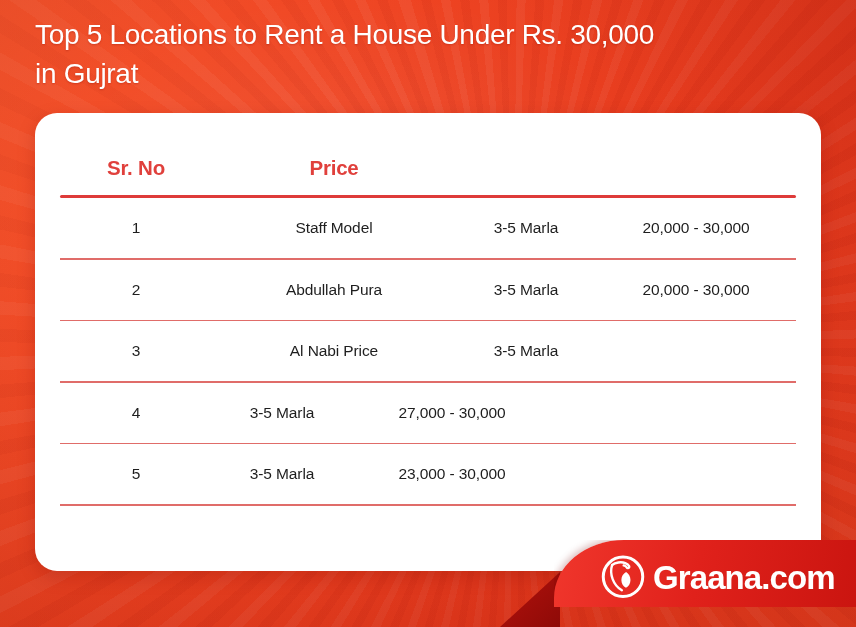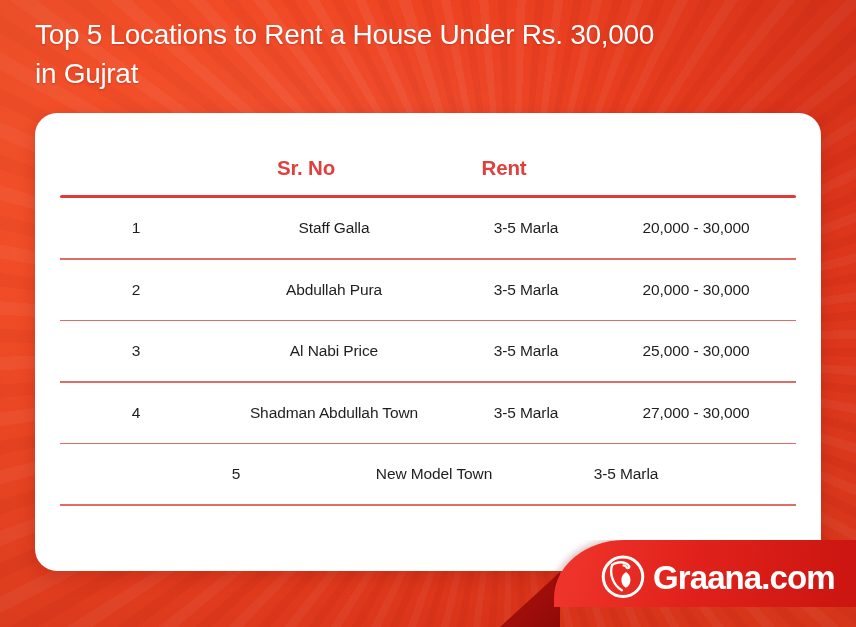--- a/index.html
+++ b/index.html
@@ -90,21 +90,20 @@
     position: absolute;
     left: 25px;
     top: 28px;
     width: 736px;
   }
 
   .row {
     display: flex;
     align-items: center;
     width: 100%;
-    justify-content: center;
   }
 
   .head-row { height: 54px; }
   .body-row { height: 60px; }
 
   .cell { text-align: center; color: #1C1C1C; }
 
   .c-sr    { width: 152px; }
   .c-area  { width: 244px; }
   .c-size  { width: 140px; }
@@ -196,60 +195,58 @@
   <div class="bg-vignette"></div>
 
   <div class="title">Top 5 Locations to Rent a House Under Rs. 30,000
 in Gujrat</div>
 
   <div class="card">
     <div class="table">
 
       <div class="row head-row">
         <div class="cell c-sr">Sr. No</div>
-        <div class="cell c-area">Rent</div>
+        <div class="cell c-area">Price</div>
       </div>
       <div class="rule-head"></div>
 
       <div class="row body-row">
         <div class="cell c-sr">1</div>
-        <div class="cell c-area">Staff Galla</div>
+        <div class="cell c-area">Staff Model</div>
         <div class="cell c-size">3-5 Marla</div>
         <div class="cell c-price">20,000 - 30,000</div>
       </div>
       <div class="rule-row"></div>
 
       <div class="row body-row">
         <div class="cell c-sr">2</div>
         <div class="cell c-area">Abdullah Pura</div>
         <div class="cell c-size">3-5 Marla</div>
         <div class="cell c-price">20,000 - 30,000</div>
       </div>
       <div class="rule-row"></div>
 
       <div class="row body-row">
         <div class="cell c-sr">3</div>
         <div class="cell c-area">Al Nabi Price</div>
         <div class="cell c-size">3-5 Marla</div>
-        <div class="cell c-price">25,000 - 30,000</div>
       </div>
       <div class="rule-row"></div>
 
       <div class="row body-row">
         <div class="cell c-sr">4</div>
-        <div class="cell c-area">Shadman Abdullah Town</div>
         <div class="cell c-size">3-5 Marla</div>
         <div class="cell c-price">27,000 - 30,000</div>
       </div>
       <div class="rule-row"></div>
 
       <div class="row body-row">
         <div class="cell c-sr">5</div>
-        <div class="cell c-area">New Model Town</div>
-        <div class="cell c-size">3-5 Marla</div>
+        <div class="cell c-size">3-5 Marla</div>
+        <div class="cell c-price">23,000 - 30,000</div>
       </div>
       <div class="rule-row"></div>
 
     </div>
   </div>
 
   <div class="banner-wedge"></div>
 
   <div class="logo-banner">
     <div class="logo-banner-shape"></div>

